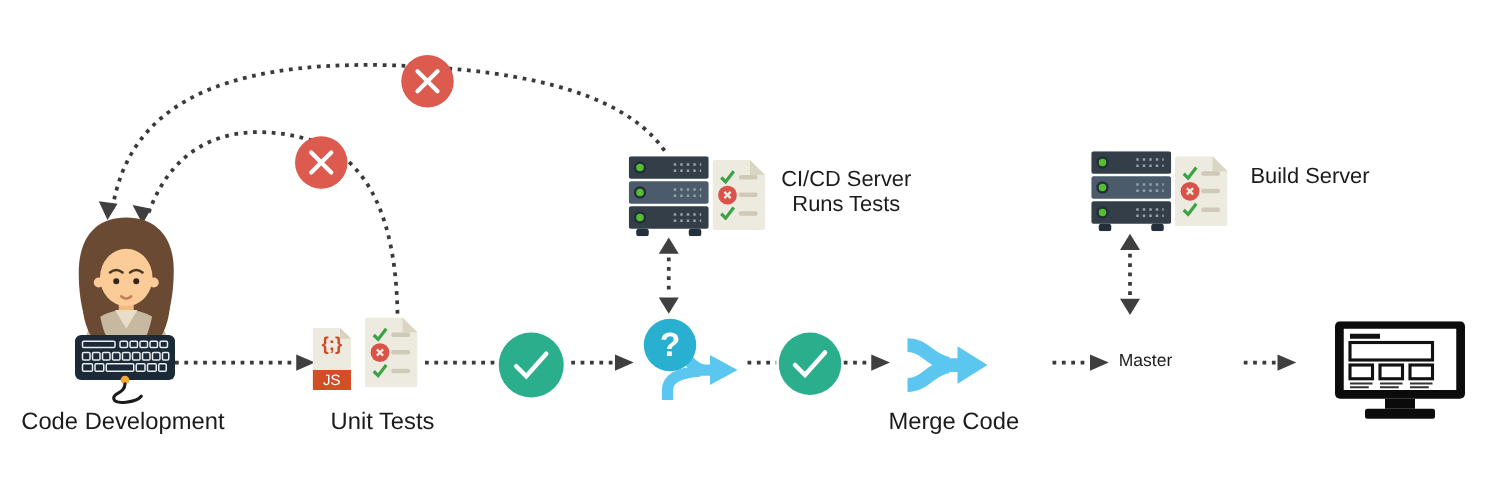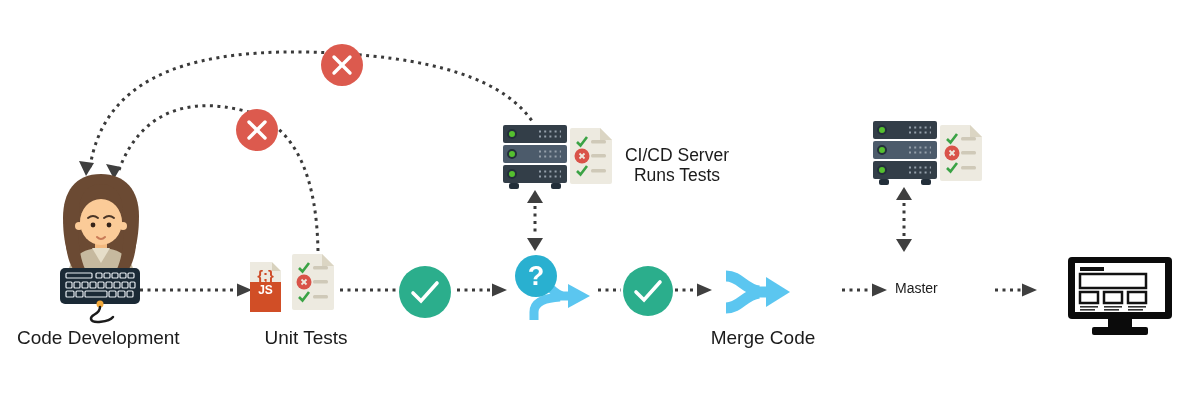--- a/index.html
+++ b/index.html
@@ -33,22 +33,22 @@
   }
   .js-fold{
     position:absolute;right:0;top:0;width:0;height:0;
     border-bottom:9px solid #D8D2BE;border-right:9px solid transparent;
   }
   .js-braces{
     position:absolute;left:0;top:5px;width:100%;text-align:center;
     color:#CE4B27;font-weight:bold;font-size:15px;
   }
   .js-band{
-    position:absolute;left:0;bottom:0;width:100%;height:30px;background:#D14E26;
-    color:#ffffff;font-weight:bold;font-size:12px;text-align:center;line-height:16px;
+    position:absolute;left:0;bottom:0;width:100%;height:16px;background:#D14E26;
+    color:#ffffff;font-weight:normal;font-size:12px;text-align:center;line-height:16px;
   }
 </style>
 </head>
 <body>
 
 <div class="canvas">
 
   <svg width="0" height="0" class="abs" aria-hidden="true">
     <defs>
       <g id="rack">
@@ -217,32 +217,33 @@
       <line x1="29" y1="13" x2="13" y2="29" stroke="#ffffff" stroke-width="3.4" stroke-linecap="round"></line>
     </svg>
   </div>
 
   <svg class="abs" style="left:503px;top:125px" width="64" height="64">
     <use href="#rack"></use>
   </svg>
   <svg class="abs" style="left:570px;top:128px" width="42" height="56">
     <use href="#doc-report"></use>
   </svg>
-  <div class="server-label" style="left:612px;top:145px;width:130px">
+  <div class="server-label" style="left:612px;top:133px;width:130px">
     <div>CI/CD Server</div>
     <div>Runs Tests</div>
   </div>
 
   <svg class="abs" style="left:873px;top:121px" width="64" height="64">
     <use href="#rack"></use>
   </svg>
   <svg class="abs" style="left:940px;top:125px" width="42" height="56">
     <use href="#doc-report"></use>
   </svg>
   <div class="server-label" style="left:983px;top:130px;width:130px">
+    <div>Build Server</div>
   </div>
 
   <svg class="abs" style="left:1068px;top:257px" width="104" height="80" viewBox="0 0 104 80">
     <rect x="0" y="0" width="104" height="62" rx="4" fill="#0B0B0B"></rect>
     <rect x="7" y="6" width="90" height="49" fill="#ffffff"></rect>
     <rect x="12" y="10" width="24" height="4" fill="#111111"></rect>
     <rect x="12" y="17" width="66" height="14" fill="none" stroke="#111111" stroke-width="2.5"></rect>
     <rect x="12" y="35" width="18" height="11" fill="none" stroke="#111111" stroke-width="2.5"></rect>
     <rect x="36" y="35" width="18" height="11" fill="none" stroke="#111111" stroke-width="2.5"></rect>
     <rect x="60" y="35" width="18" height="11" fill="none" stroke="#111111" stroke-width="2.5"></rect>

